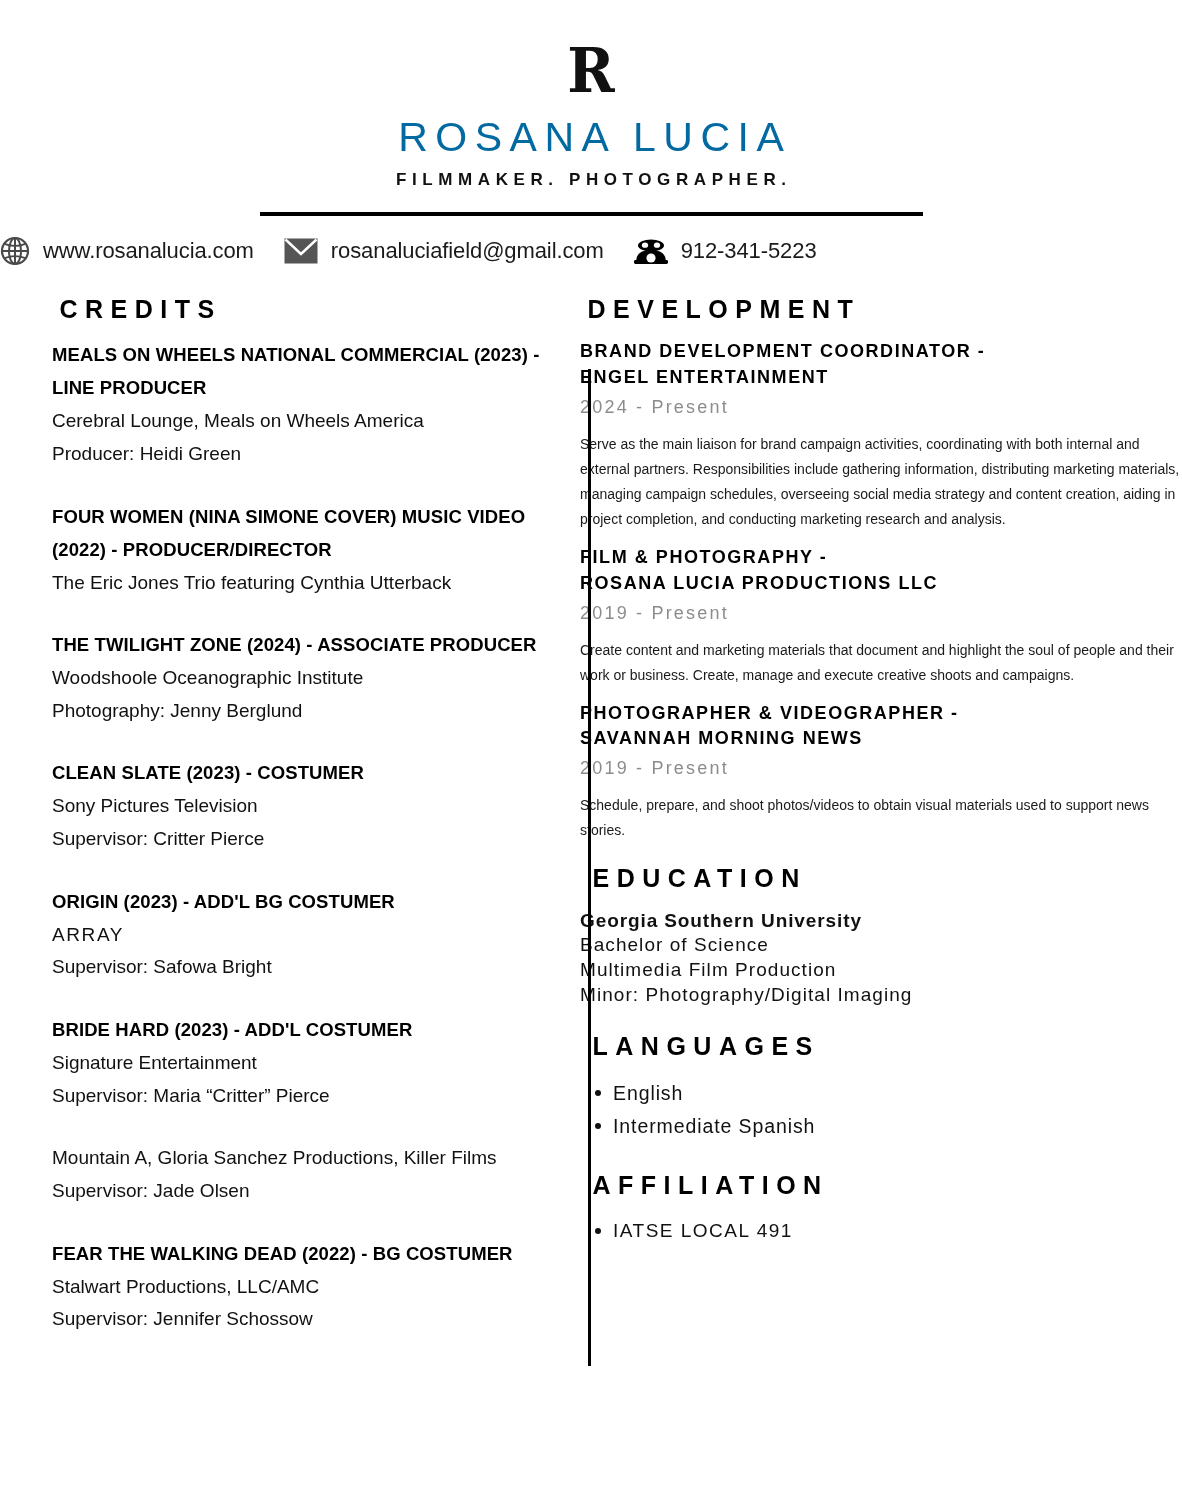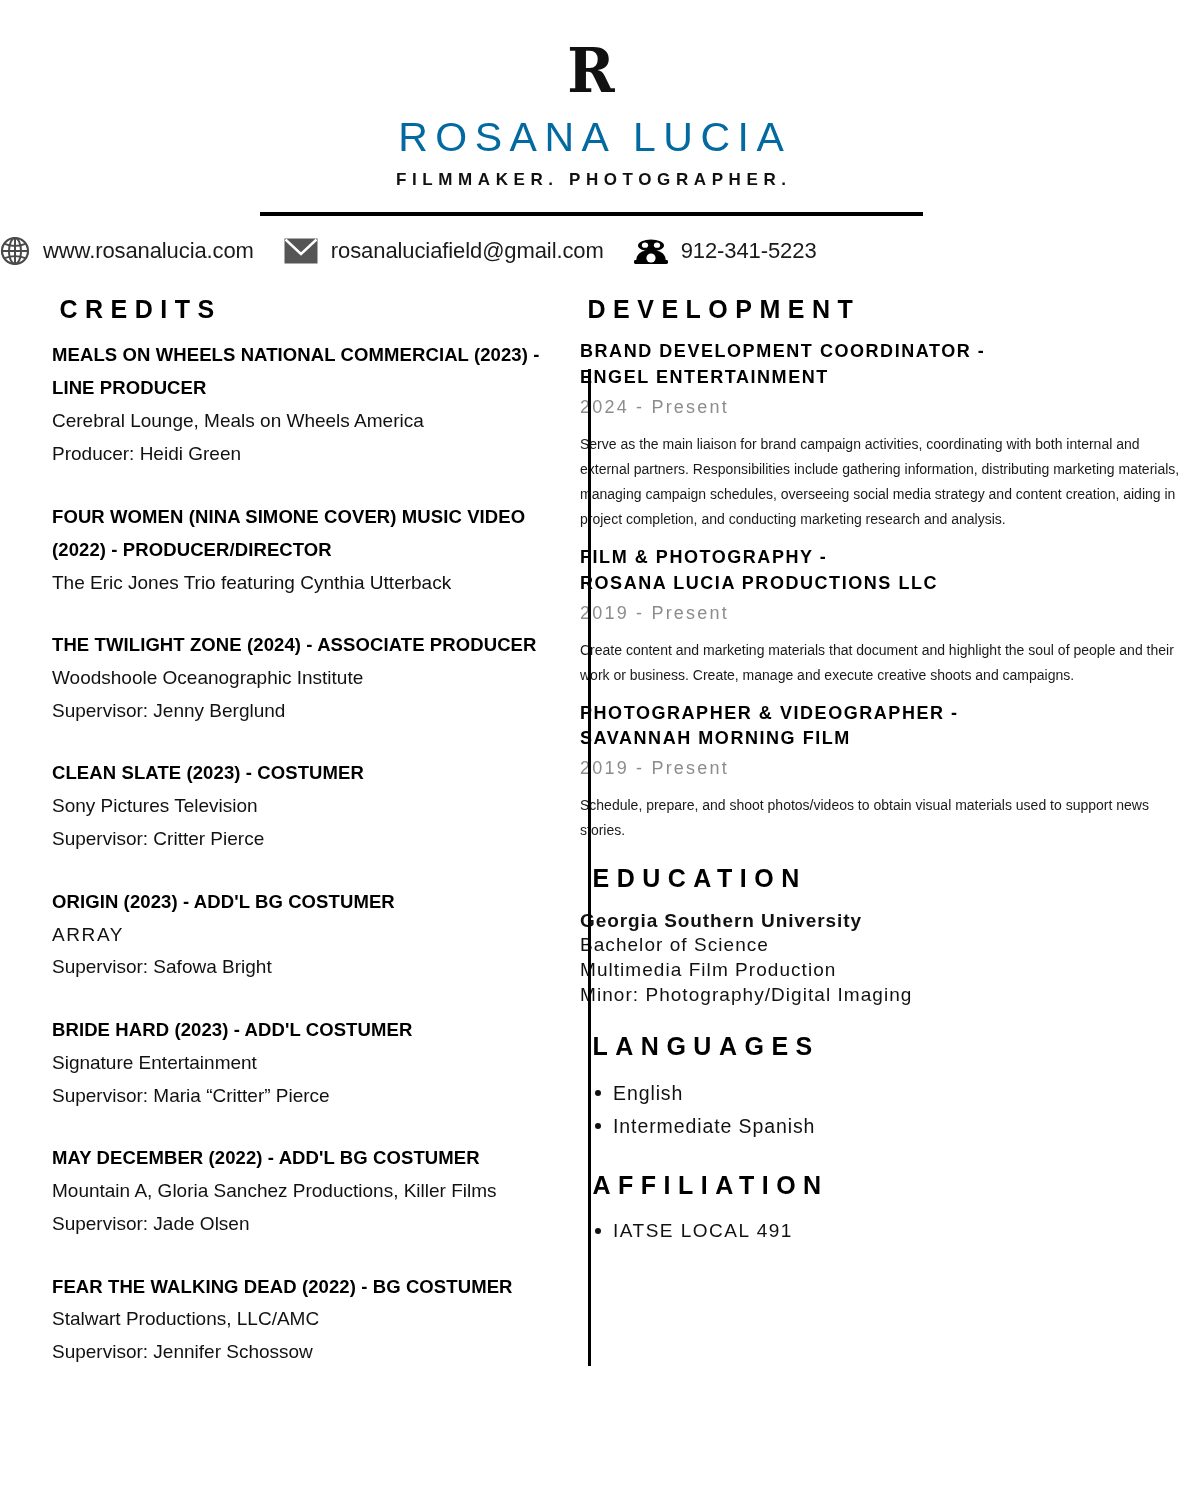--- a/index.html
+++ b/index.html
@@ -292,21 +292,21 @@
       </div>
 
       <div class="credit">
         <div class="credit-title">FOUR WOMEN (NINA SIMONE COVER) MUSIC VIDEO (2022) - PRODUCER/DIRECTOR</div>
         <div class="credit-line">The Eric Jones Trio featuring Cynthia Utterback</div>
       </div>
 
       <div class="credit">
         <div class="credit-title">THE TWILIGHT ZONE (2024) - ASSOCIATE PRODUCER</div>
         <div class="credit-line">Woodshoole Oceanographic Institute</div>
-        <div class="credit-line">Supervisor: Jenny Berglund</div>
+        <div class="credit-line">Photography: Jenny Berglund</div>
       </div>
 
       <div class="credit">
         <div class="credit-title">CLEAN SLATE (2023) -  COSTUMER</div>
         <div class="credit-line">Sony Pictures Television</div>
         <div class="credit-line">Supervisor: Critter Pierce</div>
       </div>
 
       <div class="credit">
         <div class="credit-title">ORIGIN (2023) - ADD'L BG COSTUMER</div>
@@ -314,21 +314,20 @@
         <div class="credit-line">Supervisor: Safowa Bright</div>
       </div>
 
       <div class="credit">
         <div class="credit-title">BRIDE HARD (2023) - ADD'L COSTUMER</div>
         <div class="credit-line">Signature Entertainment</div>
         <div class="credit-line">Supervisor: Maria “Critter” Pierce</div>
       </div>
 
       <div class="credit">
-        <div class="credit-title">MAY DECEMBER (2022) - ADD'L BG COSTUMER</div>
         <div class="credit-line">Mountain A, Gloria Sanchez Productions, Killer Films</div>
         <div class="credit-line">Supervisor: Jade Olsen</div>
       </div>
 
       <div class="credit">
         <div class="credit-title">FEAR THE WALKING DEAD (2022) - BG COSTUMER</div>
         <div class="credit-line">Stalwart Productions, LLC/AMC</div>
         <div class="credit-line">Supervisor: Jennifer Schossow</div>
       </div>
     </div>
@@ -346,21 +345,21 @@
 
       <div class="job">
         <div class="job-title">FILM &amp; PHOTOGRAPHY -</div>
         <div class="job-title">ROSANA LUCIA PRODUCTIONS LLC</div>
         <div class="job-date">2019 - Present</div>
         <div class="job-desc">Create content and marketing materials that document and highlight the soul of people and their work or business. Create, manage and execute creative shoots and campaigns.</div>
       </div>
 
       <div class="job">
         <div class="job-title">PHOTOGRAPHER &amp; VIDEOGRAPHER -</div>
-        <div class="job-title">SAVANNAH MORNING FILM</div>
+        <div class="job-title">SAVANNAH MORNING NEWS</div>
         <div class="job-date">2019 - Present</div>
         <div class="job-desc">Schedule, prepare, and shoot photos/videos to obtain visual materials used to support news stories.</div>
       </div>
 
       <div class="sec-gap-edu">
         <div class="section-title right">EDUCATION</div>
         <div class="edu-block">
           <div class="edu-line bold">Georgia Southern University</div>
           <div class="edu-line">Bachelor of Science</div>
           <div class="edu-line">Multimedia Film Production</div>

